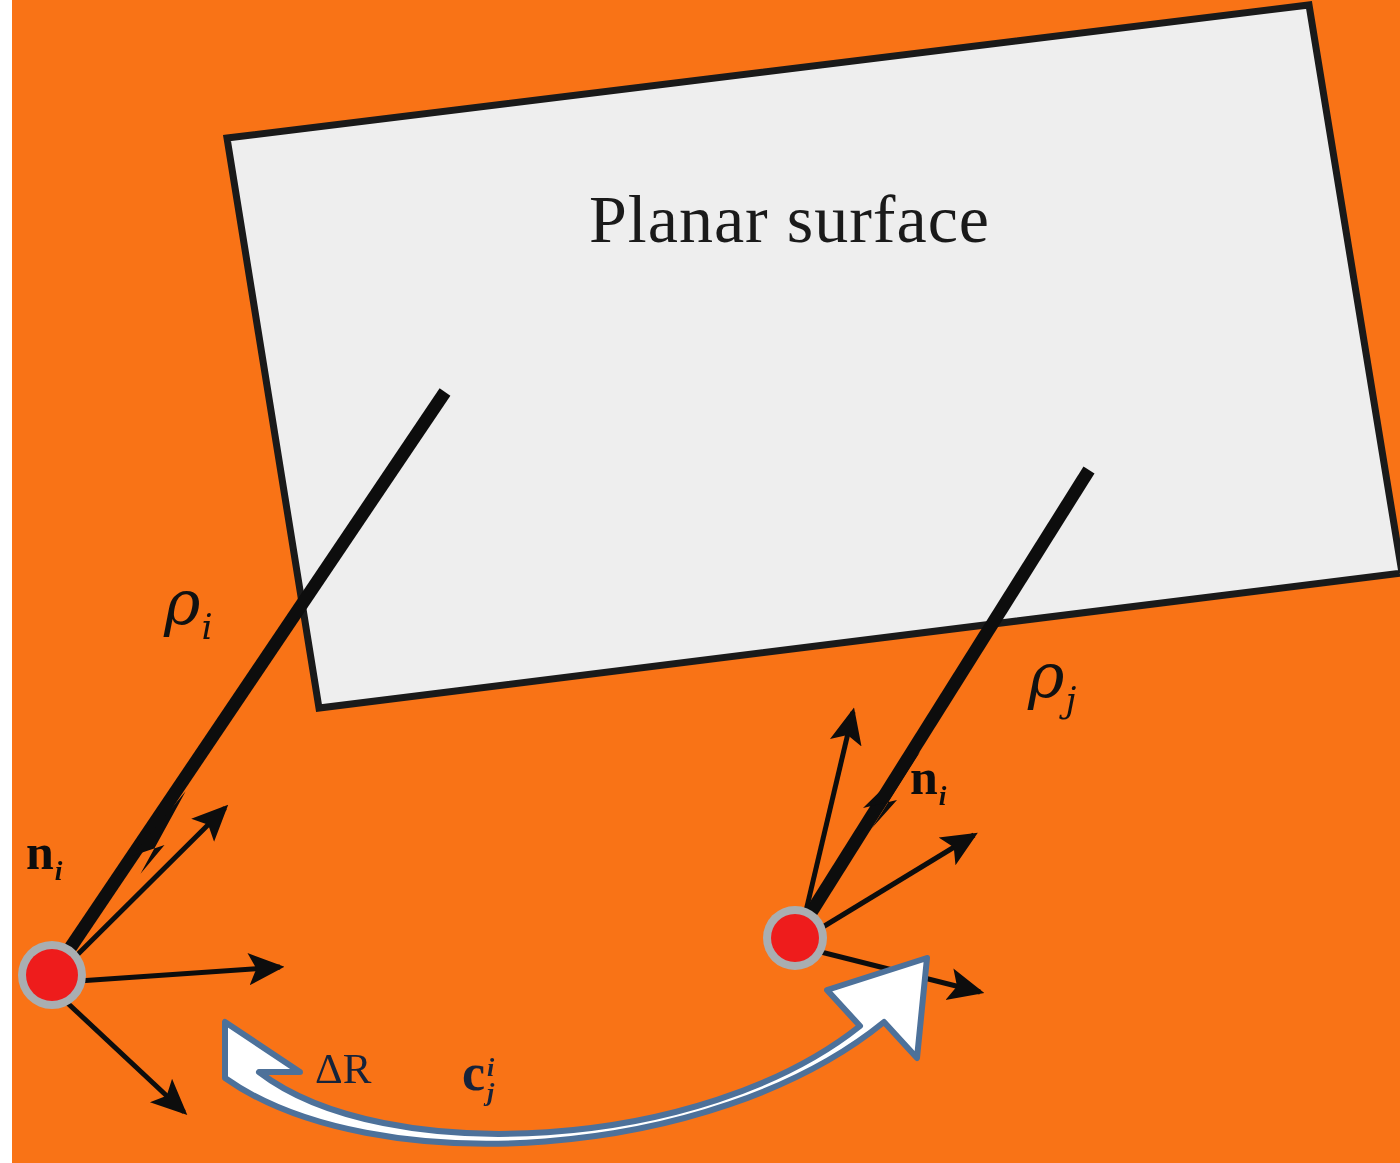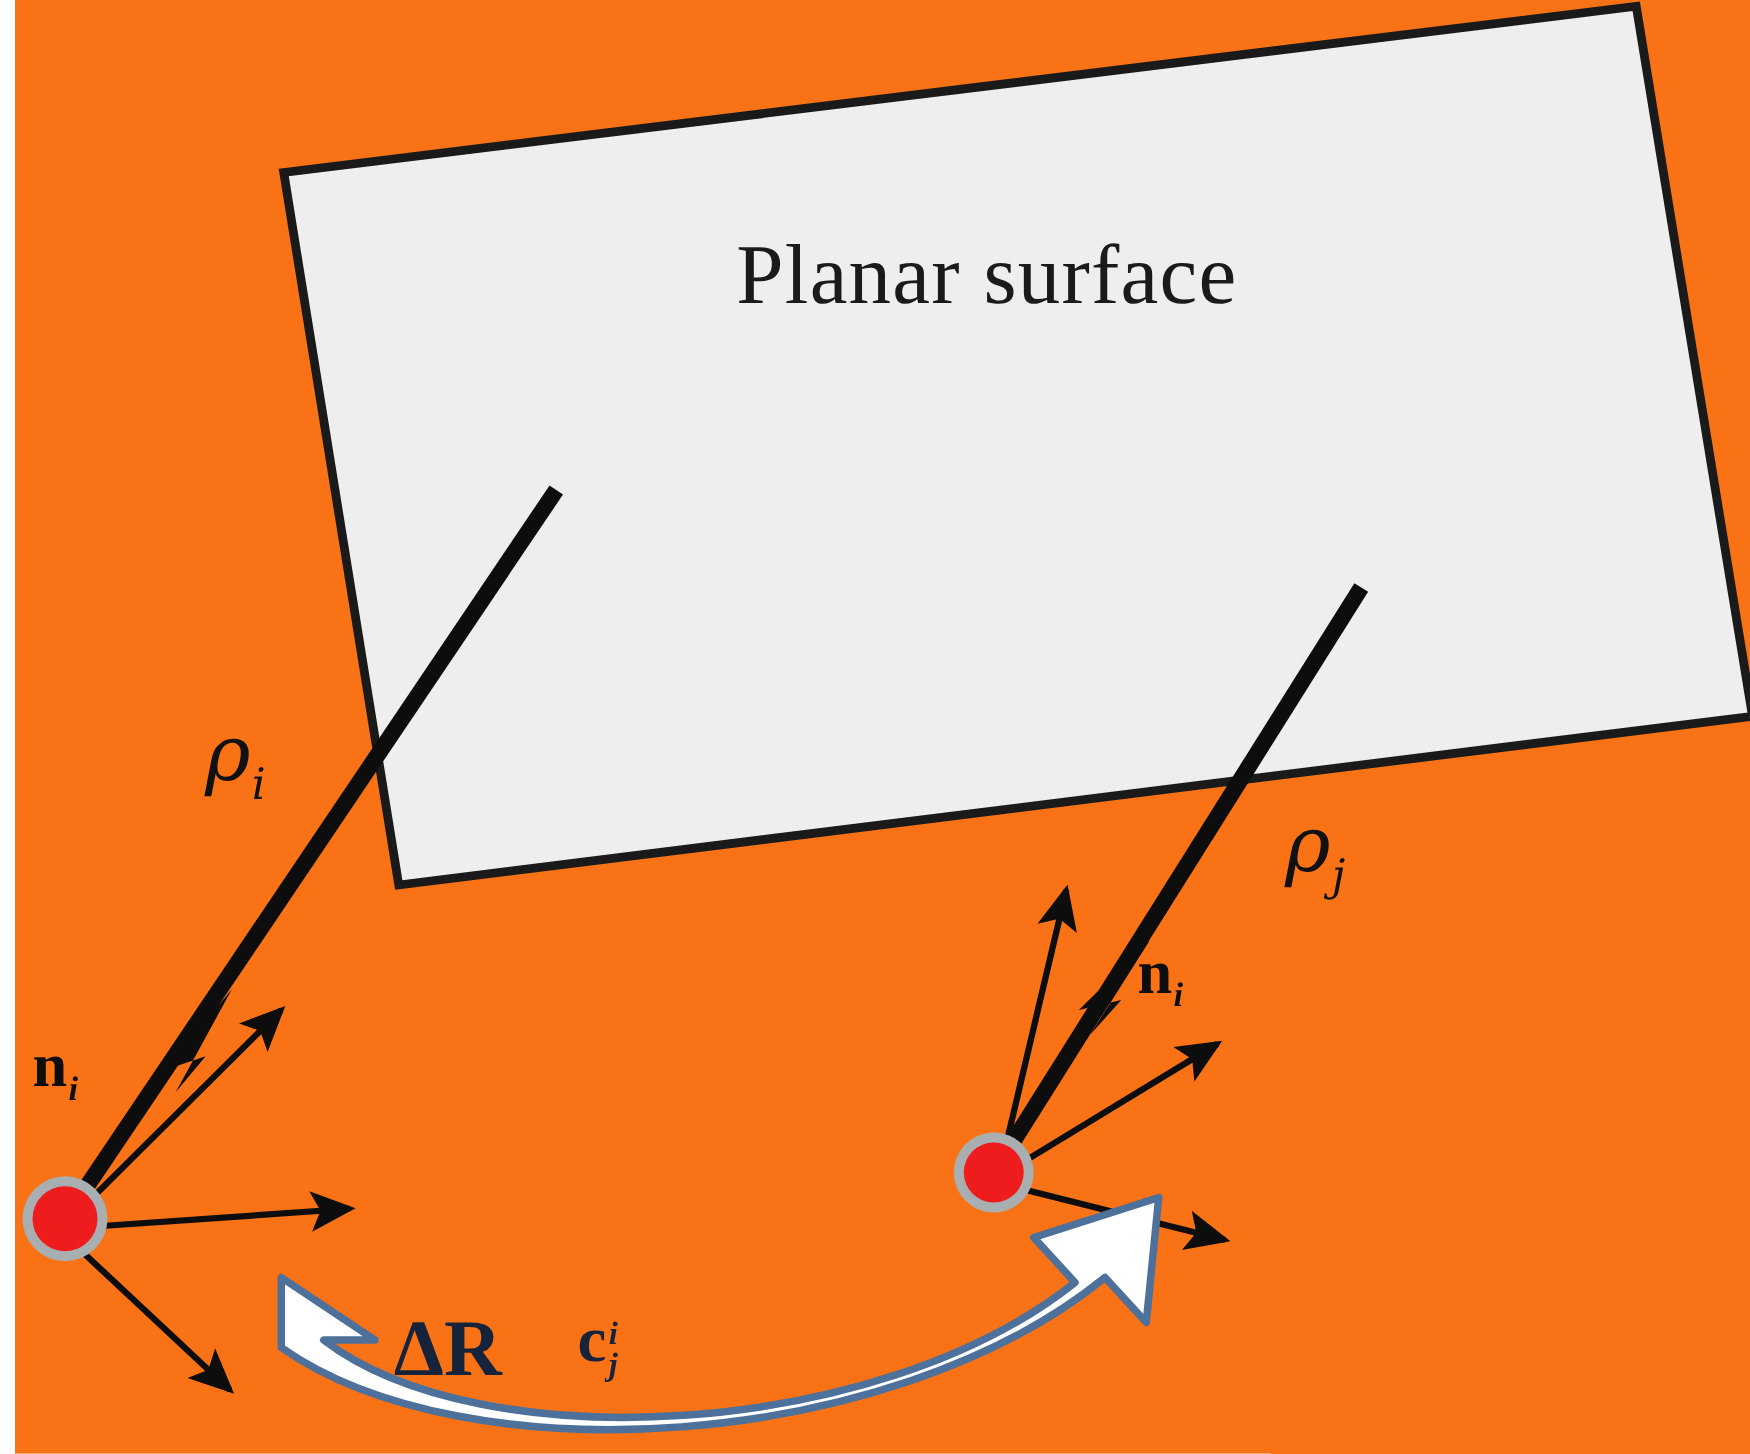--- a/index.html
+++ b/index.html
@@ -61,22 +61,22 @@
   }
   .lbl-n .sub {
     font-size: 0.55em;
     vertical-align: -0.40em;
     font-weight: bold;
     font-style: italic;
     margin-left: 1px;
   }
   .lbl-dr {
     font-family: "Liberation Serif", serif;
-    font-size: 64px;
-    font-weight: bold;
+    font-size: 43px;
+    font-weight: normal;
     color: #17233a;
   }
   .lbl-c {
     font-family: "Liberation Serif", serif;
     font-size: 52px;
     font-weight: bold;
     color: #17233a;
   }
   .lbl-c .supsub {
     display: inline-block;

